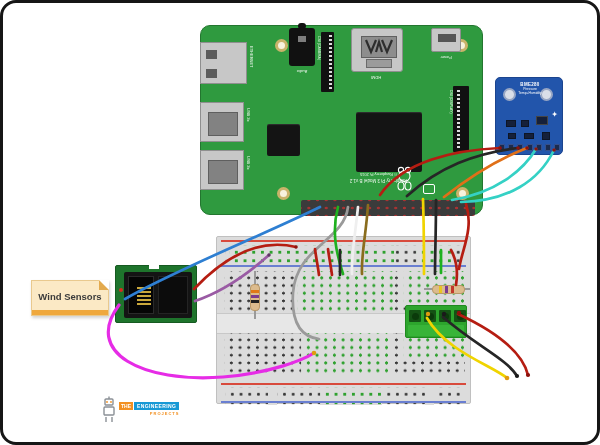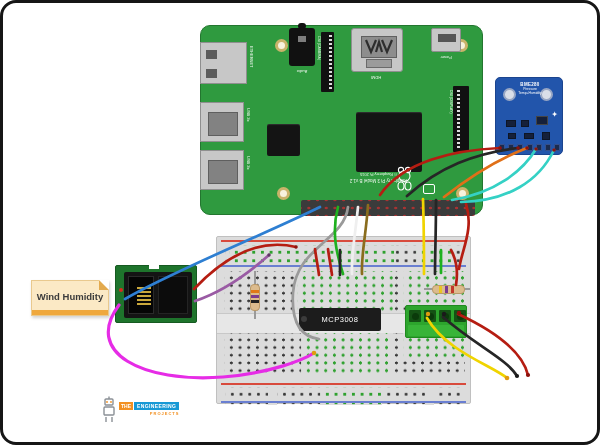--- a/index.html
+++ b/index.html
@@ -259,23 +259,20 @@
   </div>
 
   <div class="tblock" style="background-color: rgb(45, 165, 45);">
     <div class="tcell" style="left:3px;"></div>
     <div class="tcell" style="left:18px;"></div>
     <div class="tcell" style="left:33px;"></div>
     <div class="tcell" style="left:48px;"></div>
     <div class="lower"></div>
   </div>
 
-  <div class="mcp">
-    <span>MCP3008</span>
-  </div>
 
   <svg class="wires" width="600" height="445" viewBox="0 0 600 445">
     <g class="thick" stroke="#e62ce6">
       <path d="M116,302 C80,350 140,380 220,374 C268,370 300,357 311,350"></path>
     </g>
     <g stroke="#2e7fd2">
       <path d="M122,296 C170,268 260,232 317,204"></path>
     </g>
     <g stroke="#9a5ba4">
       <path d="M192,298 C222,288 248,268 266,252"></path>
@@ -331,21 +328,21 @@
       <circle cx="456" cy="310" r="2.2" fill="#8d120d"></circle>
       <circle cx="497" cy="145" r="1.8" fill="#8d120d"></circle>
       <circle cx="515" cy="145" r="1.8" fill="#8d120d"></circle>
       <circle cx="524" cy="145" r="1.8" fill="#8d120d"></circle>
       <circle cx="533" cy="146" r="1.8" fill="#8d120d"></circle>
       <circle cx="551" cy="147" r="1.8" fill="#8d120d"></circle>
     </g>
   </svg>
 
   <div class="note note-wind">
-    <span>Wind Humidity</span>
+    <span>Wind Sensors</span>
     <div class="note-bar"></div>
   </div>
 
   <div class="tep-logo">
     <svg width="16" height="28">
       <g fill="none" stroke="#8a9096" stroke-width="1.4">
         <rect x="4" y="3" width="8" height="6" rx="1"></rect>
         <rect x="3" y="11" width="10" height="8" rx="1"></rect>
         <line x1="5" y1="21" x2="5" y2="26"></line>
         <line x1="11" y1="21" x2="11" y2="26"></line>

